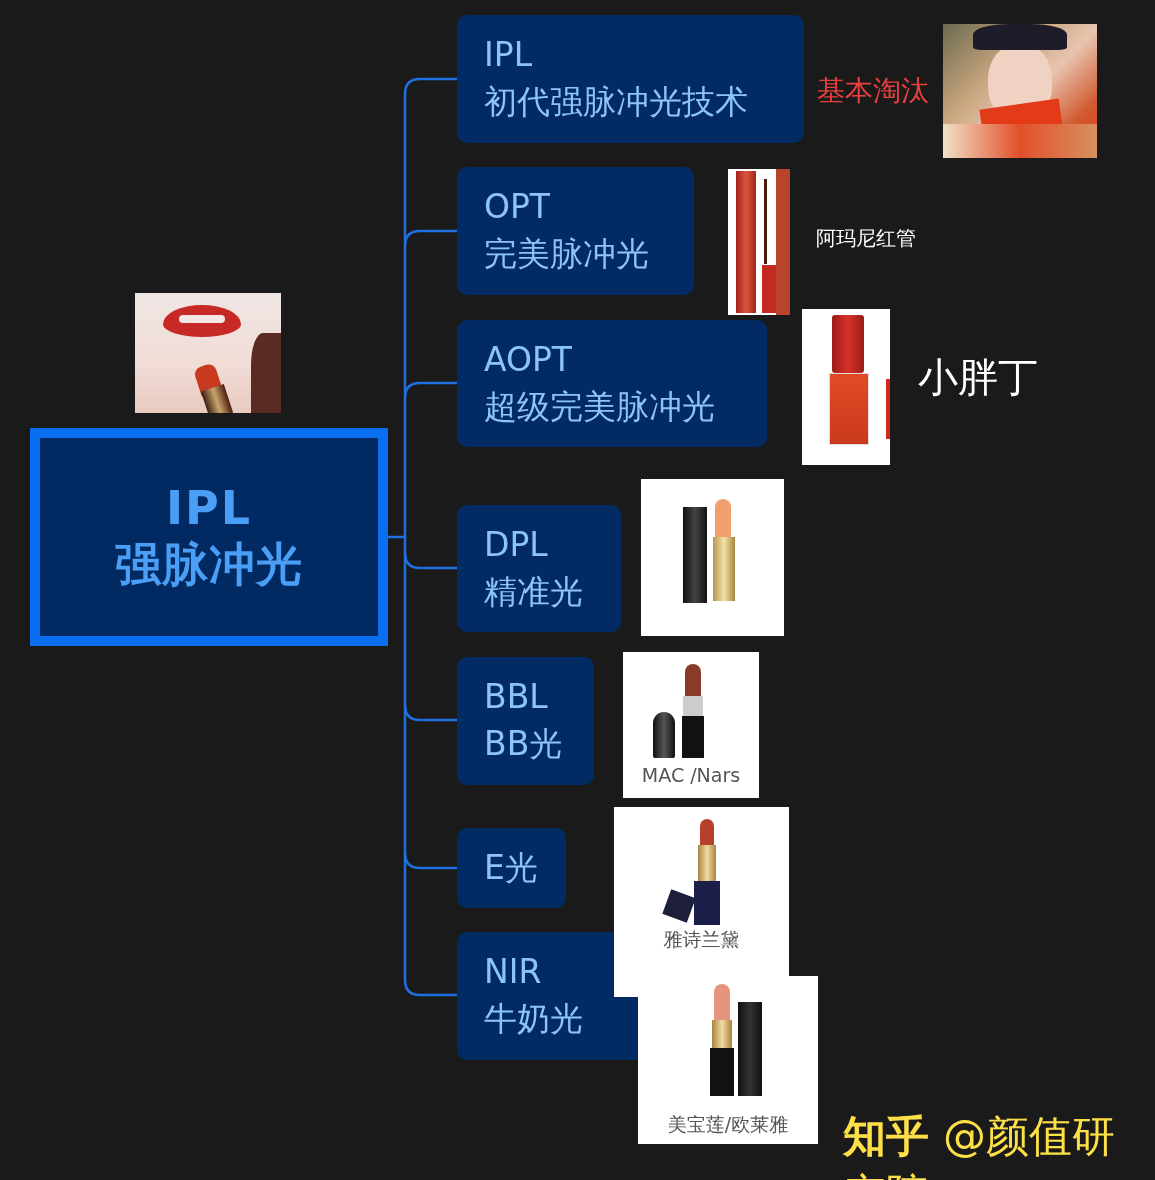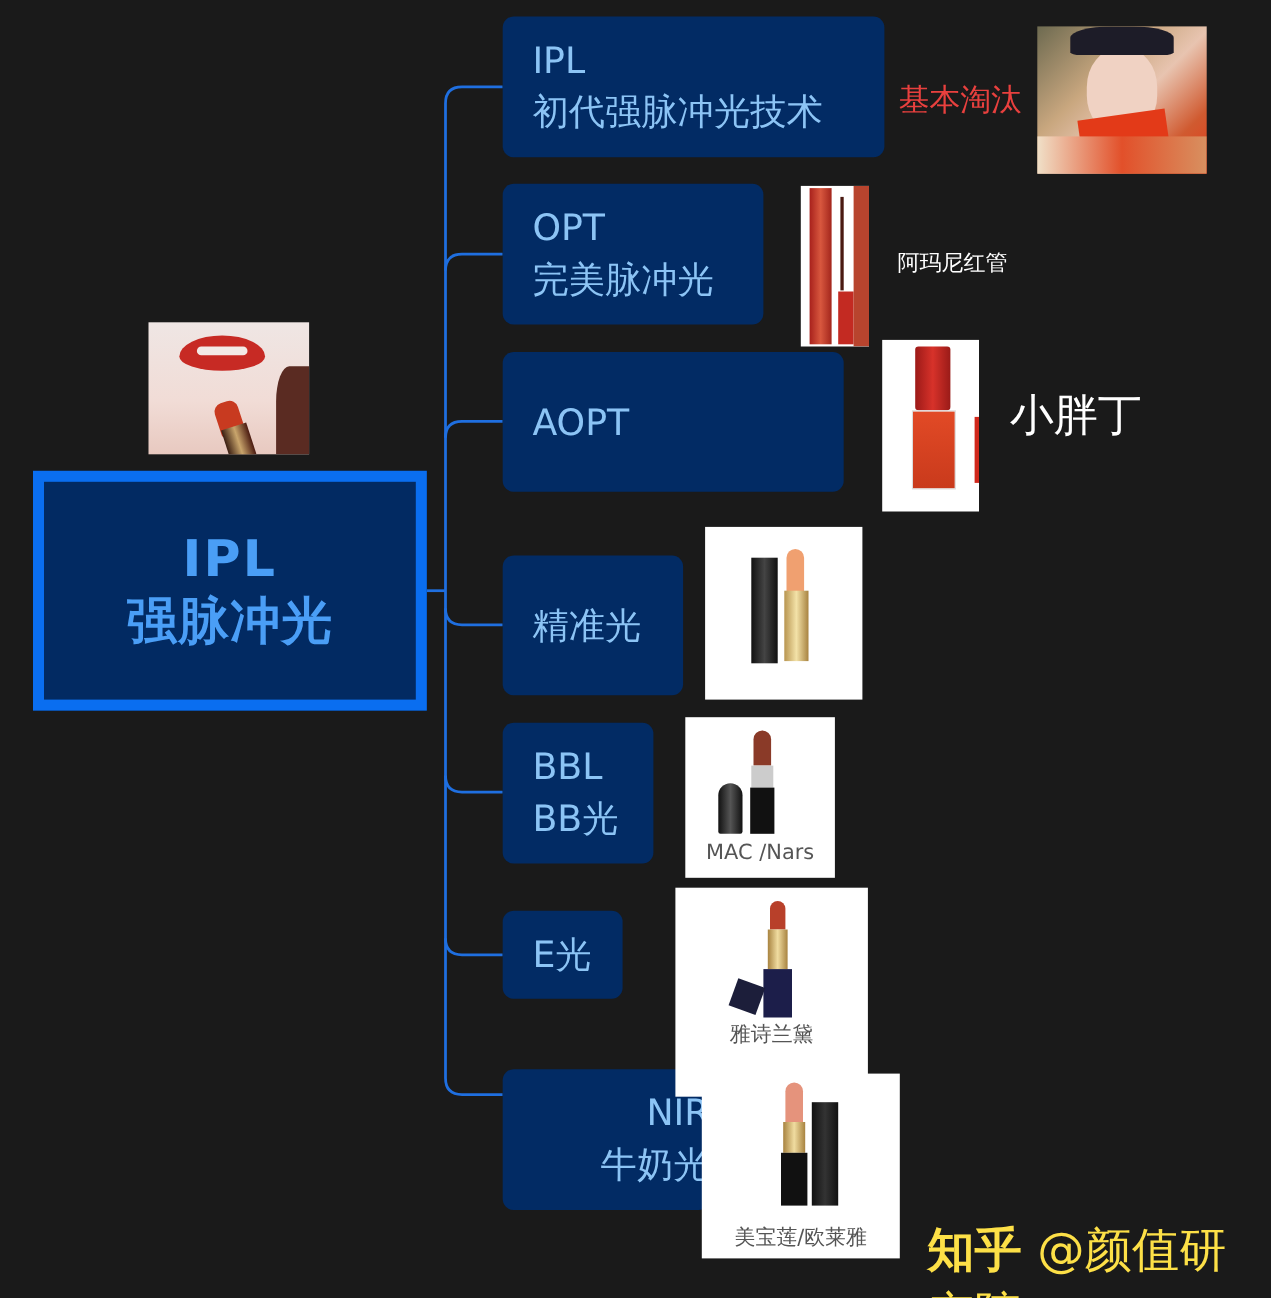--- a/index.html
+++ b/index.html
@@ -63,32 +63,34 @@
 <div class="node" style="top:15px;width:347px;height:128px;">
   <div class="code">IPL</div>
   <div class="name">初代强脉冲光技术</div>
 </div>
 <div class="node" style="top:167px;width:237px;height:128px;">
   <div class="code">OPT</div>
   <div class="name">完美脉冲光</div>
 </div>
 <div class="node" style="top:320px;width:310px;height:127px;">
   <div class="code">AOPT</div>
+  <div class="name">超级完美脉冲光</div>
 </div>
 <div class="node" style="top:505px;width:164px;height:127px;">
+  <div class="code">DPL</div>
   <div class="name">精准光</div>
 </div>
 <div class="node" style="top:657px;width:137px;height:128px;">
   <div class="code">BBL</div>
   <div class="name">BB光</div>
 </div>
 <div class="node" style="top:828px;width:109px;height:80px;">
   <div class="name">E光</div>
 </div>
-<div class="node" style="top:972px;width:188px;height:128px;align-items:flex-end;">
+<div class="node" style="top:932px;width:188px;height:128px;">
   <div class="code">NIR</div>
   <div class="name">牛奶光</div>
 </div>
 
 <div class="abs lbl-red" style="left:817px;top:72px;">基本淘汰</div>
 <div class="photo" style="left:943px;top:24px;width:154px;height:134px;background:linear-gradient(135deg,#6d6a50 0%,#c9a77f 35%,#e8c4b0 55%,#d05a30 80%,#e23a1a 100%);">
   <div style="position:absolute;left:45px;top:20px;width:64px;height:78px;border-radius:45%;background:#f0d2c3;"></div>
   <div style="position:absolute;left:30px;top:0;width:94px;height:26px;border-radius:40% 40% 10% 10%;background:#1d1c28;"></div>
   <div style="position:absolute;left:38px;top:80px;width:80px;height:28px;background:#e33a18;transform:rotate(-8deg);"></div>
   <div style="position:absolute;left:0;top:100px;width:154px;height:34px;background:linear-gradient(90deg,#f0e0c8,#e2502a,#d89060);"></div>

